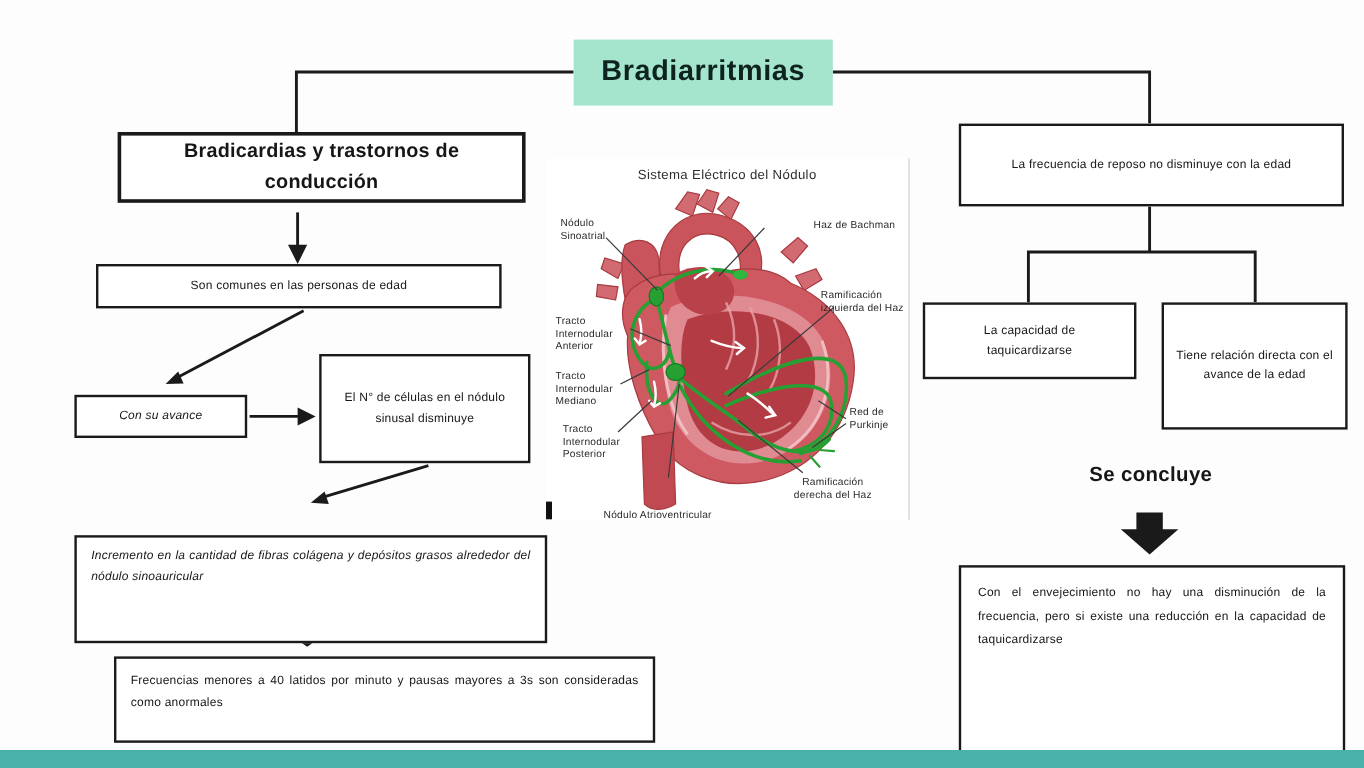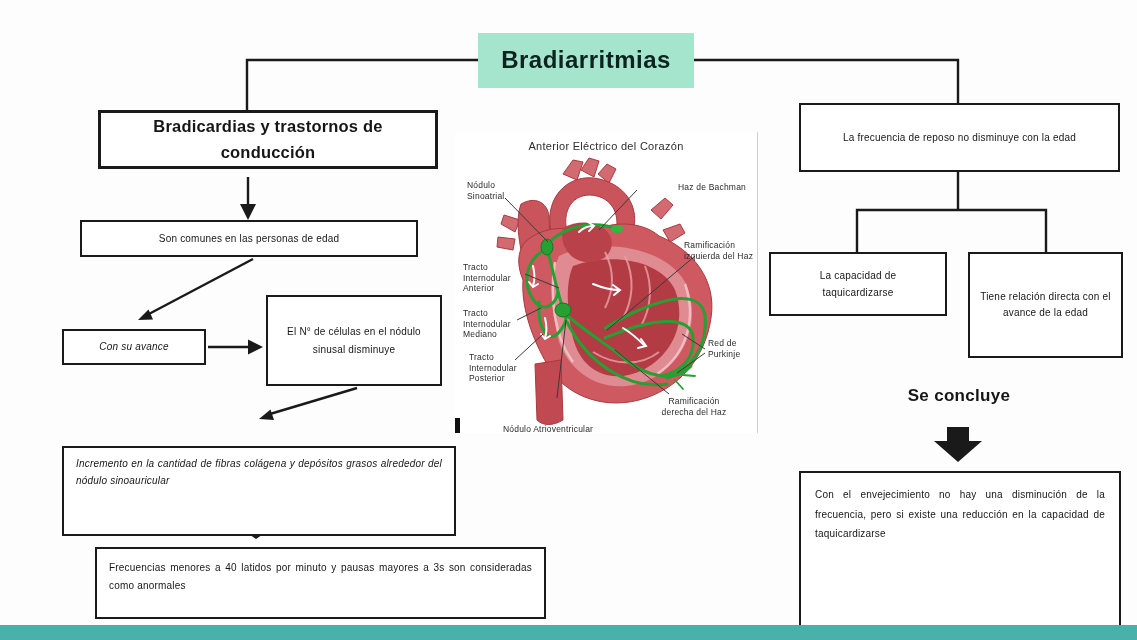--- a/index.html
+++ b/index.html
@@ -83,21 +83,21 @@
 
 <div class="abs node" style="left:769px;top:252px;width:178px;height:64px;padding:0 14px;line-height:1.75;">La capacidad de taquicardizarse</div>
 
 <div class="abs node" style="left:968px;top:252px;width:155px;height:106px;padding:0 8px;line-height:1.62;">Tiene relación directa con el avance de la edad</div>
 
 <div class="abs" style="left:869px;top:386px;width:180px;text-align:center;font-weight:bold;font-size:17px;letter-spacing:.3px;">Se concluye</div>
 
 <div class="abs node justify" style="left:799px;top:471px;width:322px;height:156px;padding:12px 14px;line-height:1.95;">Con el envejecimiento no hay una disminución de la frecuencia, pero si existe una reducción en la capacidad de taquicardizarse</div>
 
 <div class="abs" id="heart-figure">
-  <div class="fig-title">Anterior Eléctrico del Corazón</div>
+  <div class="fig-title">Sistema Eléctrico del Nódulo</div>
 
   <svg width="303" height="301" viewBox="0 0 303 301" style="position:absolute;left:0;top:0;">
 
     <g stroke="#a83a40" stroke-width="1">
       <path d="M108,42 l10,-14 10,2 -6,18 Z" fill="#d26a71"></path>
       <path d="M126,38 l8,-12 10,3 -5,16 Z" fill="#d26a71"></path>
       <path d="M143,42 l9,-10 9,5 -7,14 Z" fill="#d26a71"></path>
       <path d="M60,100 l-14,-8 3,-9 16,5 Z" fill="#d26a71"></path>
       <path d="M58,118 l-16,-3 1,-10 17,2 Z" fill="#d26a71"></path>
       <path d="M196,78 l14,-12 8,7 -12,14 Z" fill="#d26a71"></path>

